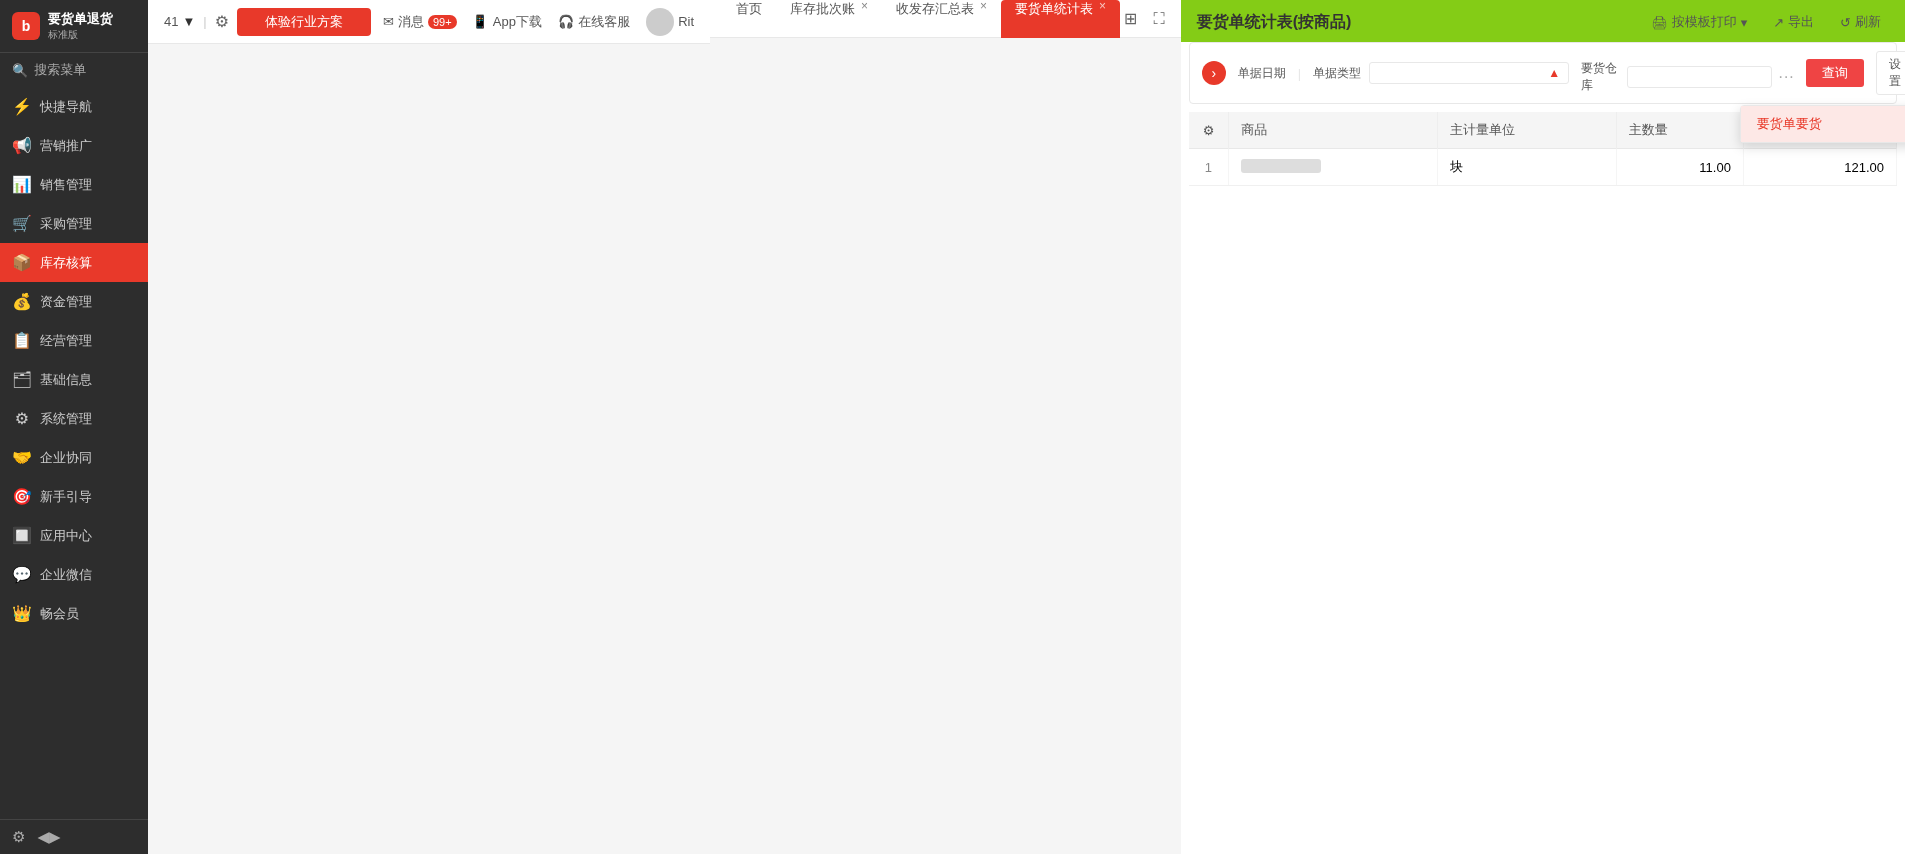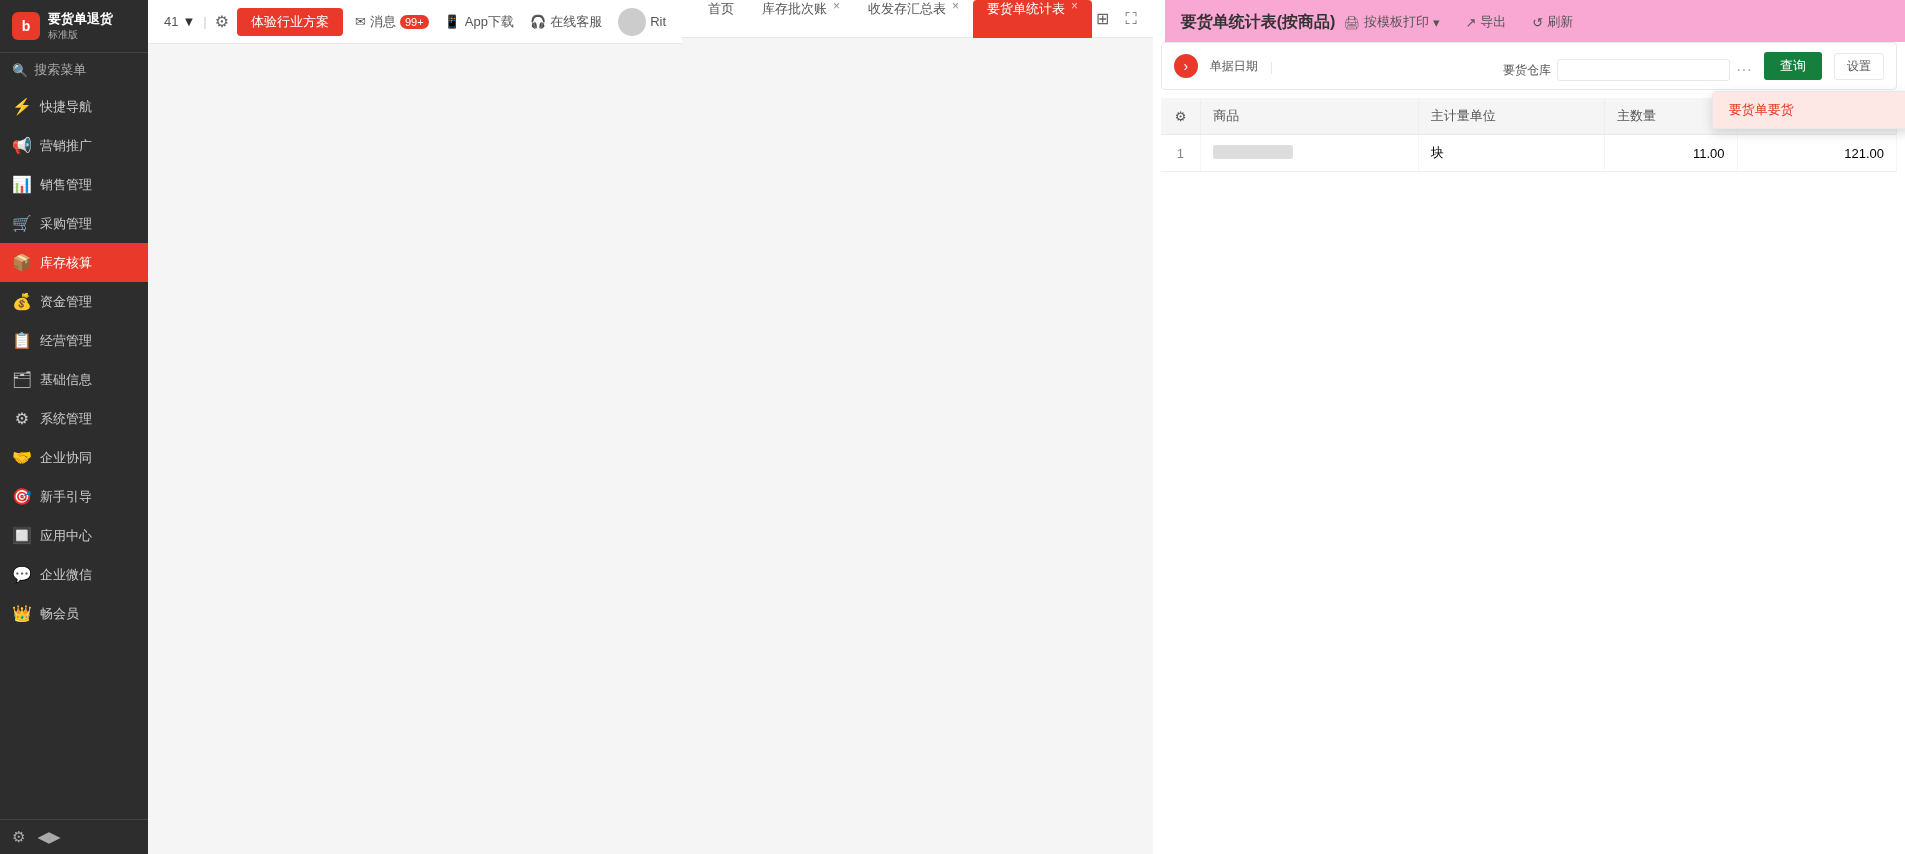--- a/index.html
+++ b/index.html
@@ -91,21 +91,21 @@
     .header-store {
       display: flex; align-items: center; gap: 4px;
       font-size: 13px; color: #333; cursor: pointer;
     }
     .header-store .store-num { color: #555; }
     .header-divider { color: #ccc; }
     .header-settings { color: #666; cursor: pointer; font-size: 16px; }
     .btn-trial {
       background: #e8392a; color: #fff;
       border: none; border-radius: 4px;
-      padding: 5px 14px; font-size: 13px; cursor: pointer;
+      padding: 5px 28px; font-size: 13px; cursor: pointer;
     }
     .header-right {
       display: flex; align-items: center; gap: 16px; color: #555; font-size: 13px;
     }
     .header-right .badge-item {
       display: flex; align-items: center; gap: 4px; cursor: pointer; position: relative;
     }
     .badge {
       background: #e8392a; color: #fff;
       border-radius: 10px; padding: 1px 5px;
@@ -157,25 +157,24 @@
       flex: 1;
       background: #fff;
       overflow: hidden;
       display: flex;
       flex-direction: column;
       margin: 0;
     }
 
     
     .page-header {
-      display: flex; align-items: center; 
+      display: flex; align-items: center; justify-content: space-between;
       padding: 10px 16px 8px;
-      background: #f9a8d4;
-      flex-shrink: 0;
-      margin-left: 12px;
+      background: #84cc16;
+      flex-shrink: 0;
     }
     .page-title {
       font-size: 16px; font-weight: bold; color: #333;
     }
     .page-actions {
       display: flex; align-items: center; gap: 10px;
     }
     .action-btn {
       display: flex; align-items: center; gap: 4px;
       color: #555; font-size: 13px; cursor: pointer;
@@ -246,21 +245,21 @@
       margin-top: 8px;
     }
     .warehouse-label { font-size: 12px; color: #555; }
     .warehouse-input {
       border: 1px solid #e8e8e8;
       border-radius: 3px; padding: 3px 8px;
       font-size: 12px; min-width: 120px;
     }
     .dots-btn { color: #aaa; cursor: pointer; font-size: 16px; }
     .query-btn {
-      background: #15803d; color: #fff;
+      background: #ef4444; color: #fff;
       border: none; border-radius: 3px;
       padding: 5px 16px; font-size: 13px; cursor: pointer;
       white-space: nowrap;
     }
     .settings-btn {
       background: #fff; color: #555;
       border: 1px solid #e8e8e8; border-radius: 3px;
       padding: 4px 12px; font-size: 12px; cursor: pointer;
     }
 
@@ -500,20 +499,27 @@
     </div>
 
     <div class="filter-bar" style="position: relative;">
       <div class="expand-btn">›</div>
 
       <span class="filter-label">单据日期</span>
 
 
       <span class="filter-divider">|</span>
 
+      <div class="filter-type-section">
+        <span class="filter-label">单据类型</span>
+        <div class="filter-select">
+          <input class="filter-select-input" type="text" value="" style="">
+          <span class="up-arrow">▲</span>
+        </div>
+      </div>
 
       <div class="warehouse-section">
         <span class="warehouse-label">要货仓库</span>
         <input class="warehouse-input" type="text" value="" style="">
         <span class="dots-btn">···</span>
       </div>
 
       <button class="query-btn">查询</button>
       <button class="settings-btn">设置</button>
 

